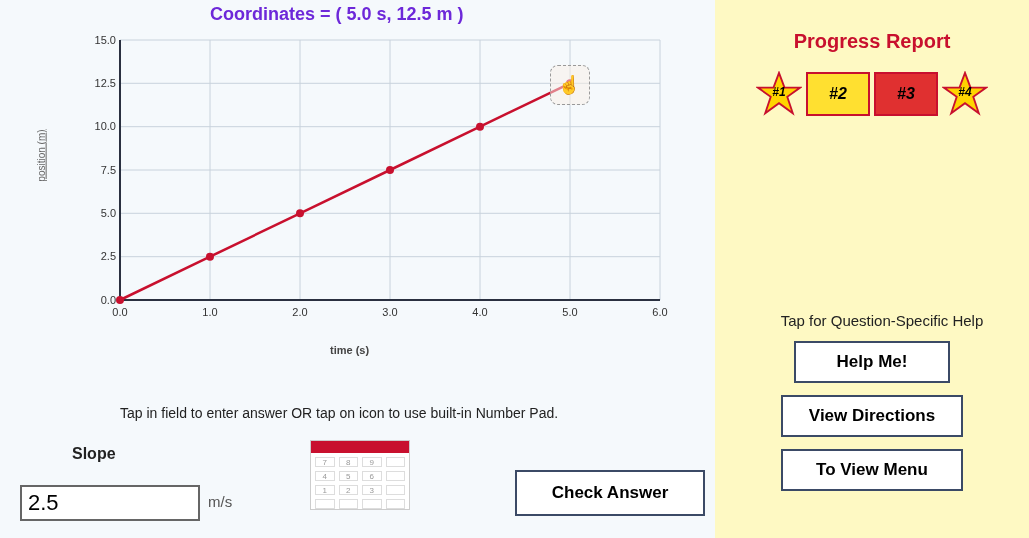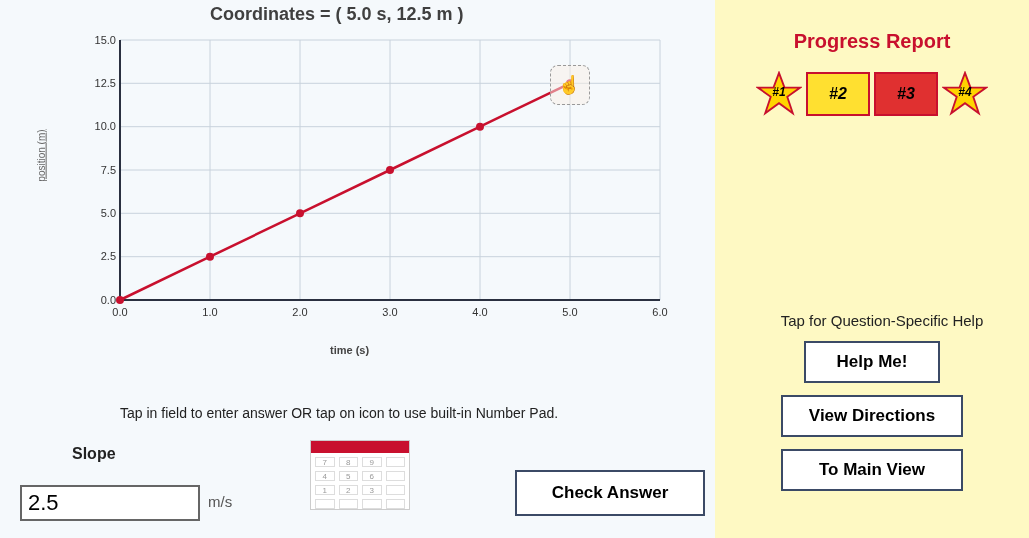--- a/index.html
+++ b/index.html
@@ -11,21 +11,21 @@
       display: flex;
       overflow: hidden;
     }
     .main-panel {
       width: 715px;
       height: 538px;
       background: #f5f9fc;
       position: relative;
     }
     .title {
-      color: #404040;
+      color: #6d28d9;
       font-weight: bold;
       font-size: 18px;
       position: absolute;
       top: 4px;
       left: 210px;
     }
     .chart-area {
       position: absolute;
       top: 30px;
       left: 30px;
@@ -199,21 +199,21 @@
       display:block;
       margin: 12px auto 0;
       width: 182px;
       height: 42px;
       background:#fff;
       border: 2px solid #3b4a66;
       font-size: 17px;
       font-weight:bold;
       cursor:pointer;
     }
-    .side-btn.help { width:136px; }
+    .side-btn.help { width:156px; }
   </style>
 </head>
 <body>
 
 <div class="main-panel">
   <div class="title">Coordinates = ( 5.0 s, 12.5 m )</div>
 
   <div class="chart-area">
     <div class="y-axis-label">position (m)</div>
     <svg class="chart" viewBox="0 0 600 300">
@@ -323,14 +323,14 @@
       <svg viewBox="0 0 50 50">
           <polygon points="25,2 31,18 48,18 34,28 40,46 25,35 10,46 16,28 2,18 19,18" fill="#ffd400" stroke="#c8102e" stroke-width="2"></polygon>
         </svg>
       <div class="sn">#4</div>
     </div>
   </div>
 
   <div class="help-text">Tap for Question-Specific Help</div>
   <button class="side-btn help">Help Me!</button>
   <button class="side-btn">View Directions</button>
-  <button class="side-btn">To Main View</button>
+  <button class="side-btn">To View Menu</button>
 </div>
 
 </body></html>

